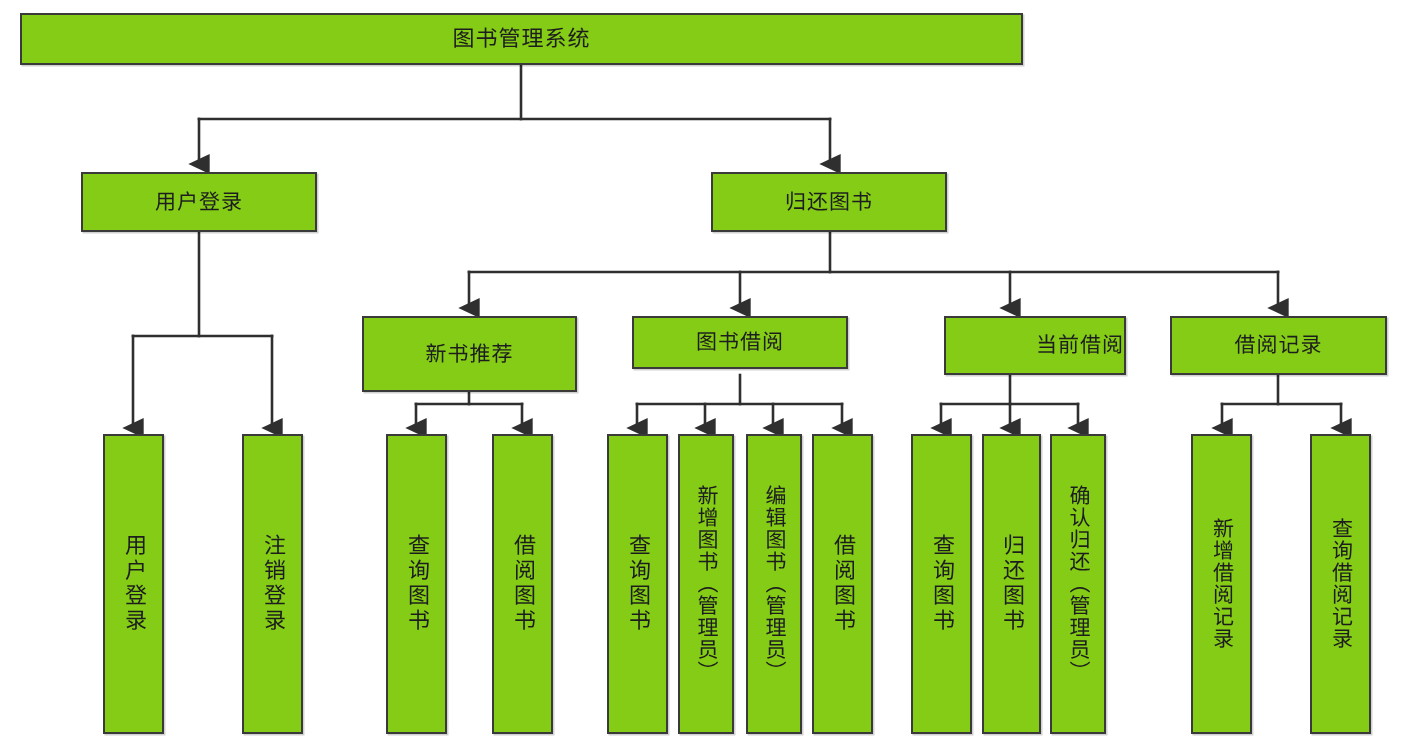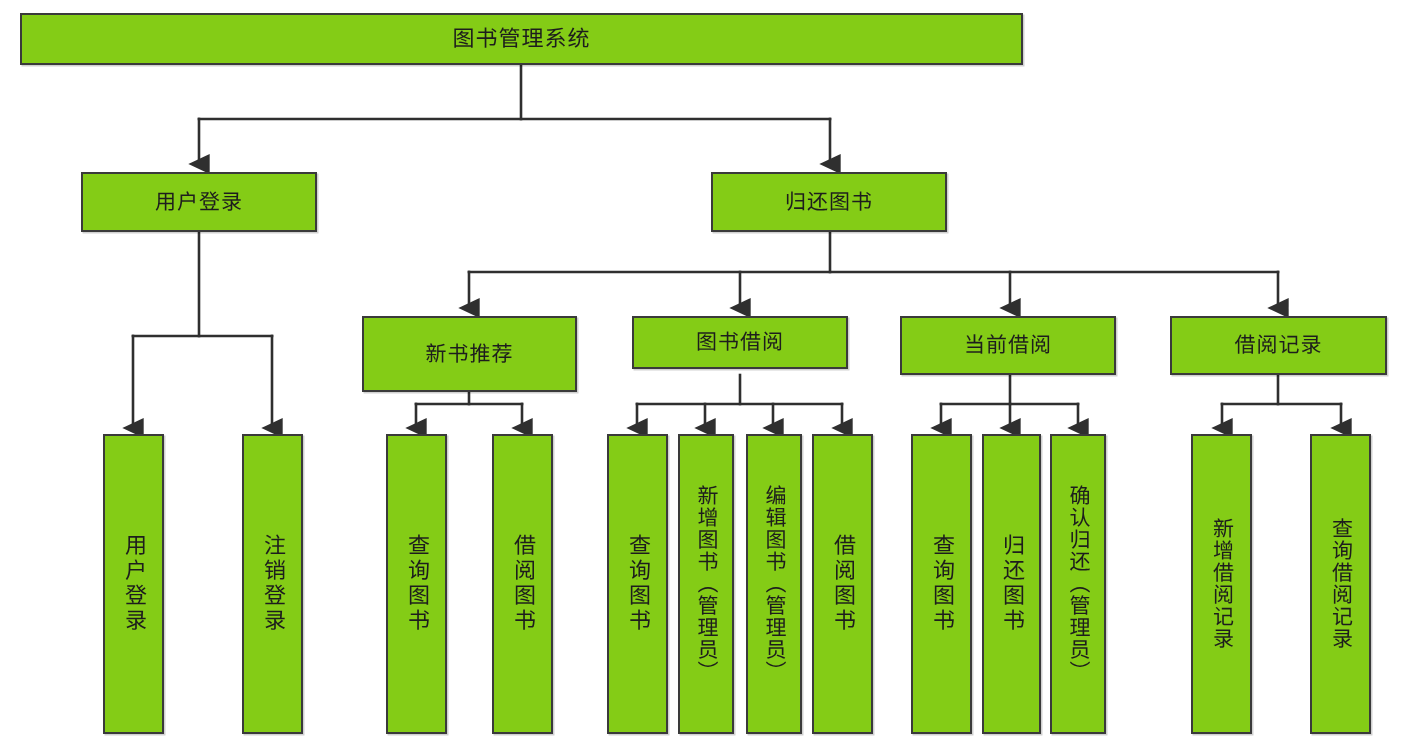--- a/index.html
+++ b/index.html
@@ -145,21 +145,21 @@
   </div>
 
   <div class="node horiz" style="left:362px; top:316px; width:215px; height:76px;">
     <span class="label">新书推荐</span>
   </div>
 
   <div class="node horiz" style="left:632px; top:316px; width:216px; height:53px;">
     <span class="label">图书借阅</span>
   </div>
 
-  <div class="node horiz" style="left:900px; top:316px; width:216px; height:59px;">
+  <div class="node horiz" style="left:944px; top:316px; width:182px; height:59px;justify-content:flex-end;">
     <span class="label">当前借阅</span>
   </div>
 
   <div class="node horiz" style="left:1170px; top:316px; width:217px; height:59px;">
     <span class="label">借阅记录</span>
   </div>
 
   <div class="node vert" style="left:103px; top:434px; width:61px; height:300px;">
     <span class="label">用户登录</span>
   </div>

